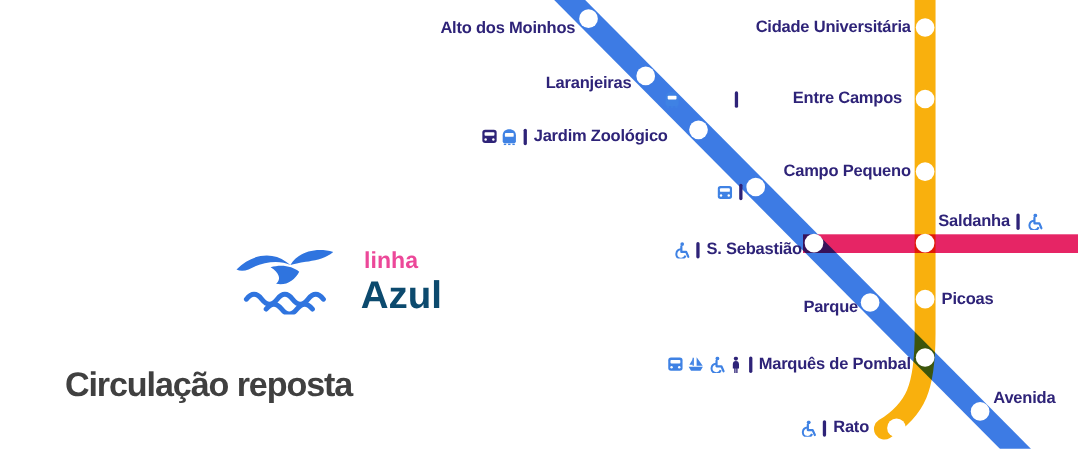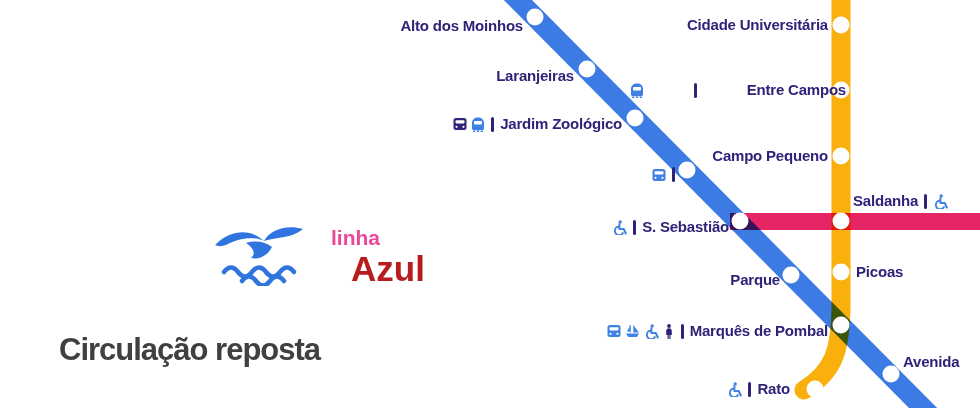--- a/index.html
+++ b/index.html
@@ -10,21 +10,21 @@
   .station{position:absolute;display:flex;align-items:center;gap:4px;
            font-weight:bold;font-size:15px;line-height:18px;color:#2E2378;
            letter-spacing:-0.2px;white-space:nowrap;}
   .station.r{justify-content:flex-end;}
   .sep{width:3px;height:15px;background:#2E2378;border-radius:2px;margin:0 2px;flex:0 0 auto;}
   .ic{flex:0 0 auto;display:block;}
   .ic.blue{color:#3F82E4;}
   .ic.dark{color:#2E2378;}
   #logo-bird{position:absolute;left:210px;top:224px;}
   #logo-line-word{position:absolute;left:331px;top:226px;font-weight:bold;font-size:21px;color:#ec4899;}
-  #logo-line-name{position:absolute;left:328px;top:249px;font-weight:bold;font-size:35px;color:#b91c1c;margin-left:23px;}
+  #logo-line-name{position:absolute;left:328px;top:249px;font-weight:bold;font-size:35px;color:#0c4a6e;}
   #status-message{position:absolute;left:59px;top:332px;font-weight:bold;font-size:31px;
                   letter-spacing:-1px;color:#404040;}
 </style>
 </head>
 <body>
 
 <div id="stage">
 
   <svg id="map-svg" width="980" height="408" viewBox="0 0 980 408">
 
@@ -53,21 +53,21 @@
   </svg>
 
   <div class="station r" style="top:17px;right:457px;">
     <span>Alto dos Moinhos</span>
   </div>
 
   <div class="station r" style="top:67px;right:406px;">
     <span>Laranjeiras</span>
   </div>
 
-  <div class="station r" style="top:115px;right:358px;">
+  <div class="station r" style="top:115px;right:373px;">
     <svg class="ic dark" width="14" height="14" viewBox="0 0 14 14">
       <rect x="0.5" y="1" width="13" height="12" rx="2.5" fill="currentColor"></rect>
       <rect x="2.5" y="3.2" width="9" height="3.2" rx="0.8" fill="#fff"></rect>
       <circle cx="3.5" cy="9.8" r="1.1" fill="#fff"></circle>
         <circle cx="10.5" cy="9.8" r="1.1" fill="#fff"></circle>
     </svg>
     <svg class="ic blue" width="14" height="15" viewBox="0 0 14 15">
       <path d="M7,0.5 C10.5,0.5 13,2.5 13,6 v5.5 a1.8,1.8 0 0 1 -1.8,1.8 H2.8 A1.8,1.8 0 0 1 1,11.5 V6 C1,2.5 3.5,0.5 7,0.5 z" fill="currentColor"></path>
       <rect x="3" y="4" width="8" height="3.4" rx="0.8" fill="#fff"></rect>
       <rect x="2" y="13.6" width="2.2" height="1.4" fill="currentColor"></rect>
@@ -139,21 +139,21 @@
       <path d="M7,6.6 a4.3,4.3 0 1 0 4.2,5.8" fill="none" stroke="currentColor" stroke-width="1.8"></path>
     </svg>
     <span class="sep"></span>
     <span>Rato</span>
   </div>
 
   <div class="station r" style="top:16px;right:152px;">
     <span>Cidade Universitária</span>
   </div>
 
-  <div class="station r" style="top:81px;right:134px;gap:48px;">
+  <div class="station r" style="top:81px;right:160px;gap:48px;">
     <svg class="ic blue" width="14" height="15" viewBox="0 0 14 15">
       <path d="M7,0.5 C10.5,0.5 13,2.5 13,6 v5.5 a1.8,1.8 0 0 1 -1.8,1.8 H2.8 A1.8,1.8 0 0 1 1,11.5 V6 C1,2.5 3.5,0.5 7,0.5 z" fill="currentColor"></path>
       <rect x="3" y="4" width="8" height="3.4" rx="0.8" fill="#fff"></rect>
       <rect x="2" y="13.6" width="2.2" height="1.4" fill="currentColor"></rect>
       <rect x="5.9" y="13.6" width="2.2" height="1.4" fill="currentColor"></rect>
       <rect x="9.8" y="13.6" width="2.2" height="1.4" fill="currentColor"></rect>
     </svg>
     <span class="sep"></span>
     <span>Entre Campos</span>
   </div>

